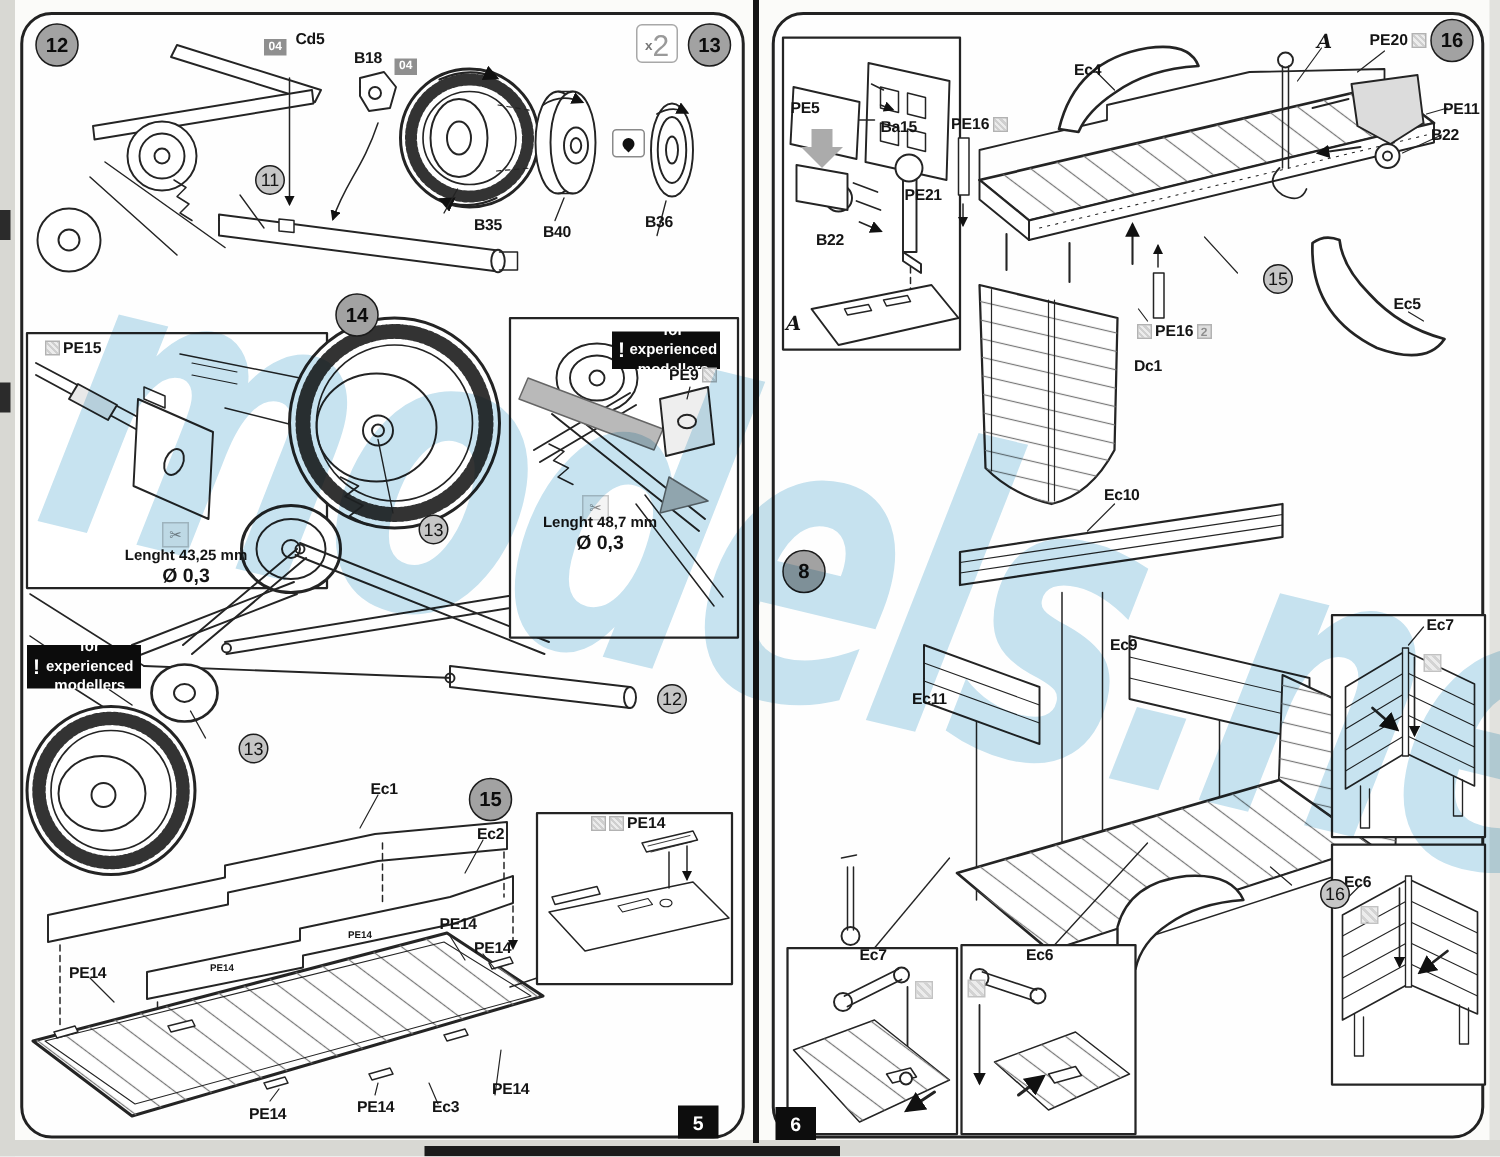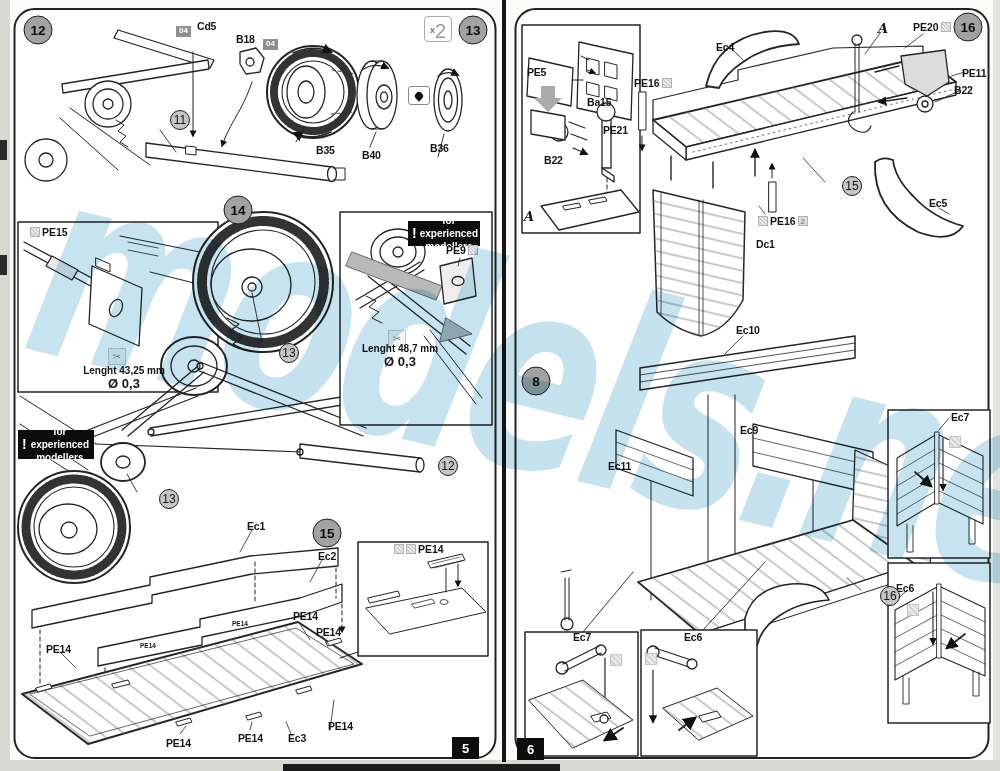--- a/index.html
+++ b/index.html
@@ -418,21 +418,21 @@
       <div class="an page" style="left: 452px; top: 737px;">5</div>
       <div class="an badge" style="left: 968px; top: 27px;">16</div>
       <div class="an italic" style="left: 878px; top: 21px;">A</div>
       <div class="an pe" style="left: 913px; top: 21px;">
         <span>PE20</span>
         <span class="peic"></span>
       </div>
       <div class="an label" style="left: 962px; top: 67px;">PE11</div>
       <div class="an label" style="left: 954px; top: 84px;">B22</div>
       <div class="an label" style="left: 527px; top: 66px;">PE5</div>
-      <div class="an label" style="left: 587px; top: 79px; margin-top: 17px;">Ba15</div>
+      <div class="an label" style="left: 587px; top: 79px;">Ba15</div>
       <div class="an label" style="left: 603px; top: 124px;">PE21</div>
       <div class="an label" style="left: 544px; top: 154px;">B22</div>
       <div class="an italic" style="left: 524px; top: 209px;">A</div>
       <div class="an label" style="left: 716px; top: 41px;">Ec4</div>
       <div class="an pe" style="left: 634px; top: 77px;">
         <span>PE16</span>
         <span class="peic"></span>
       </div>
       <div class="an callout" style="left: 828px; top: 186px;">15</div>
       <div class="an pe" style="left: 758px; top: 215px;">

